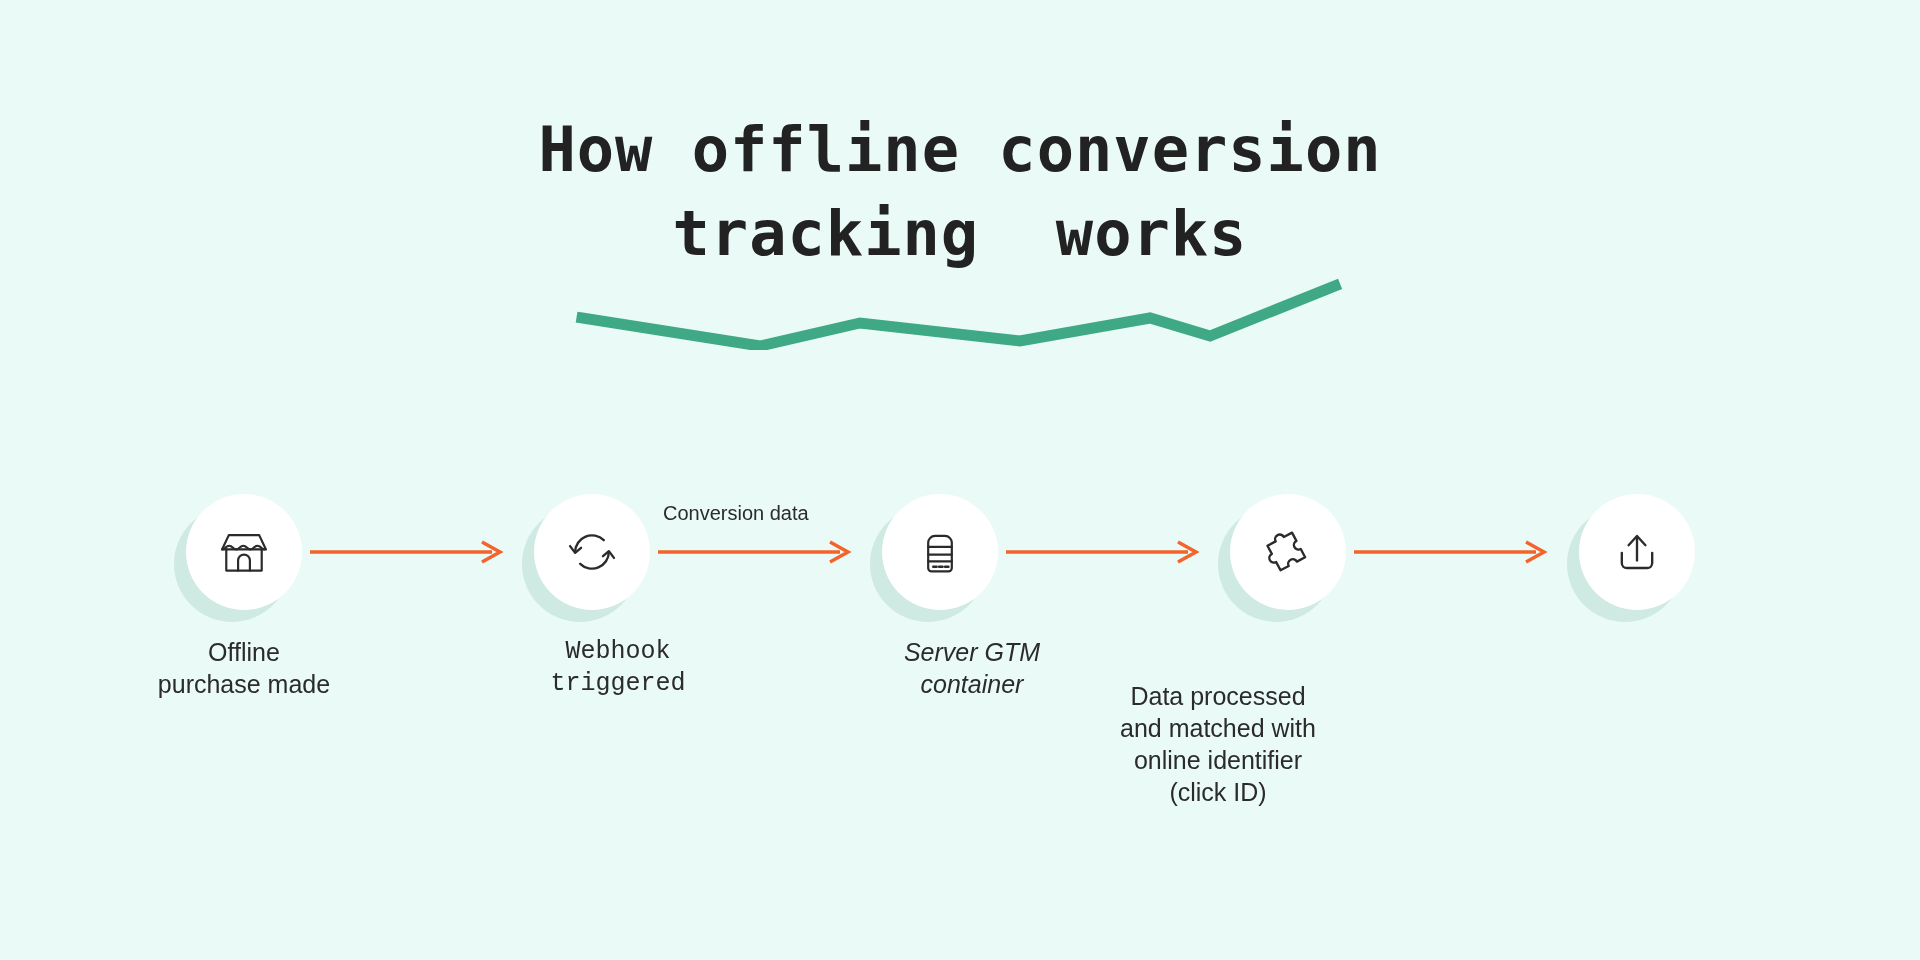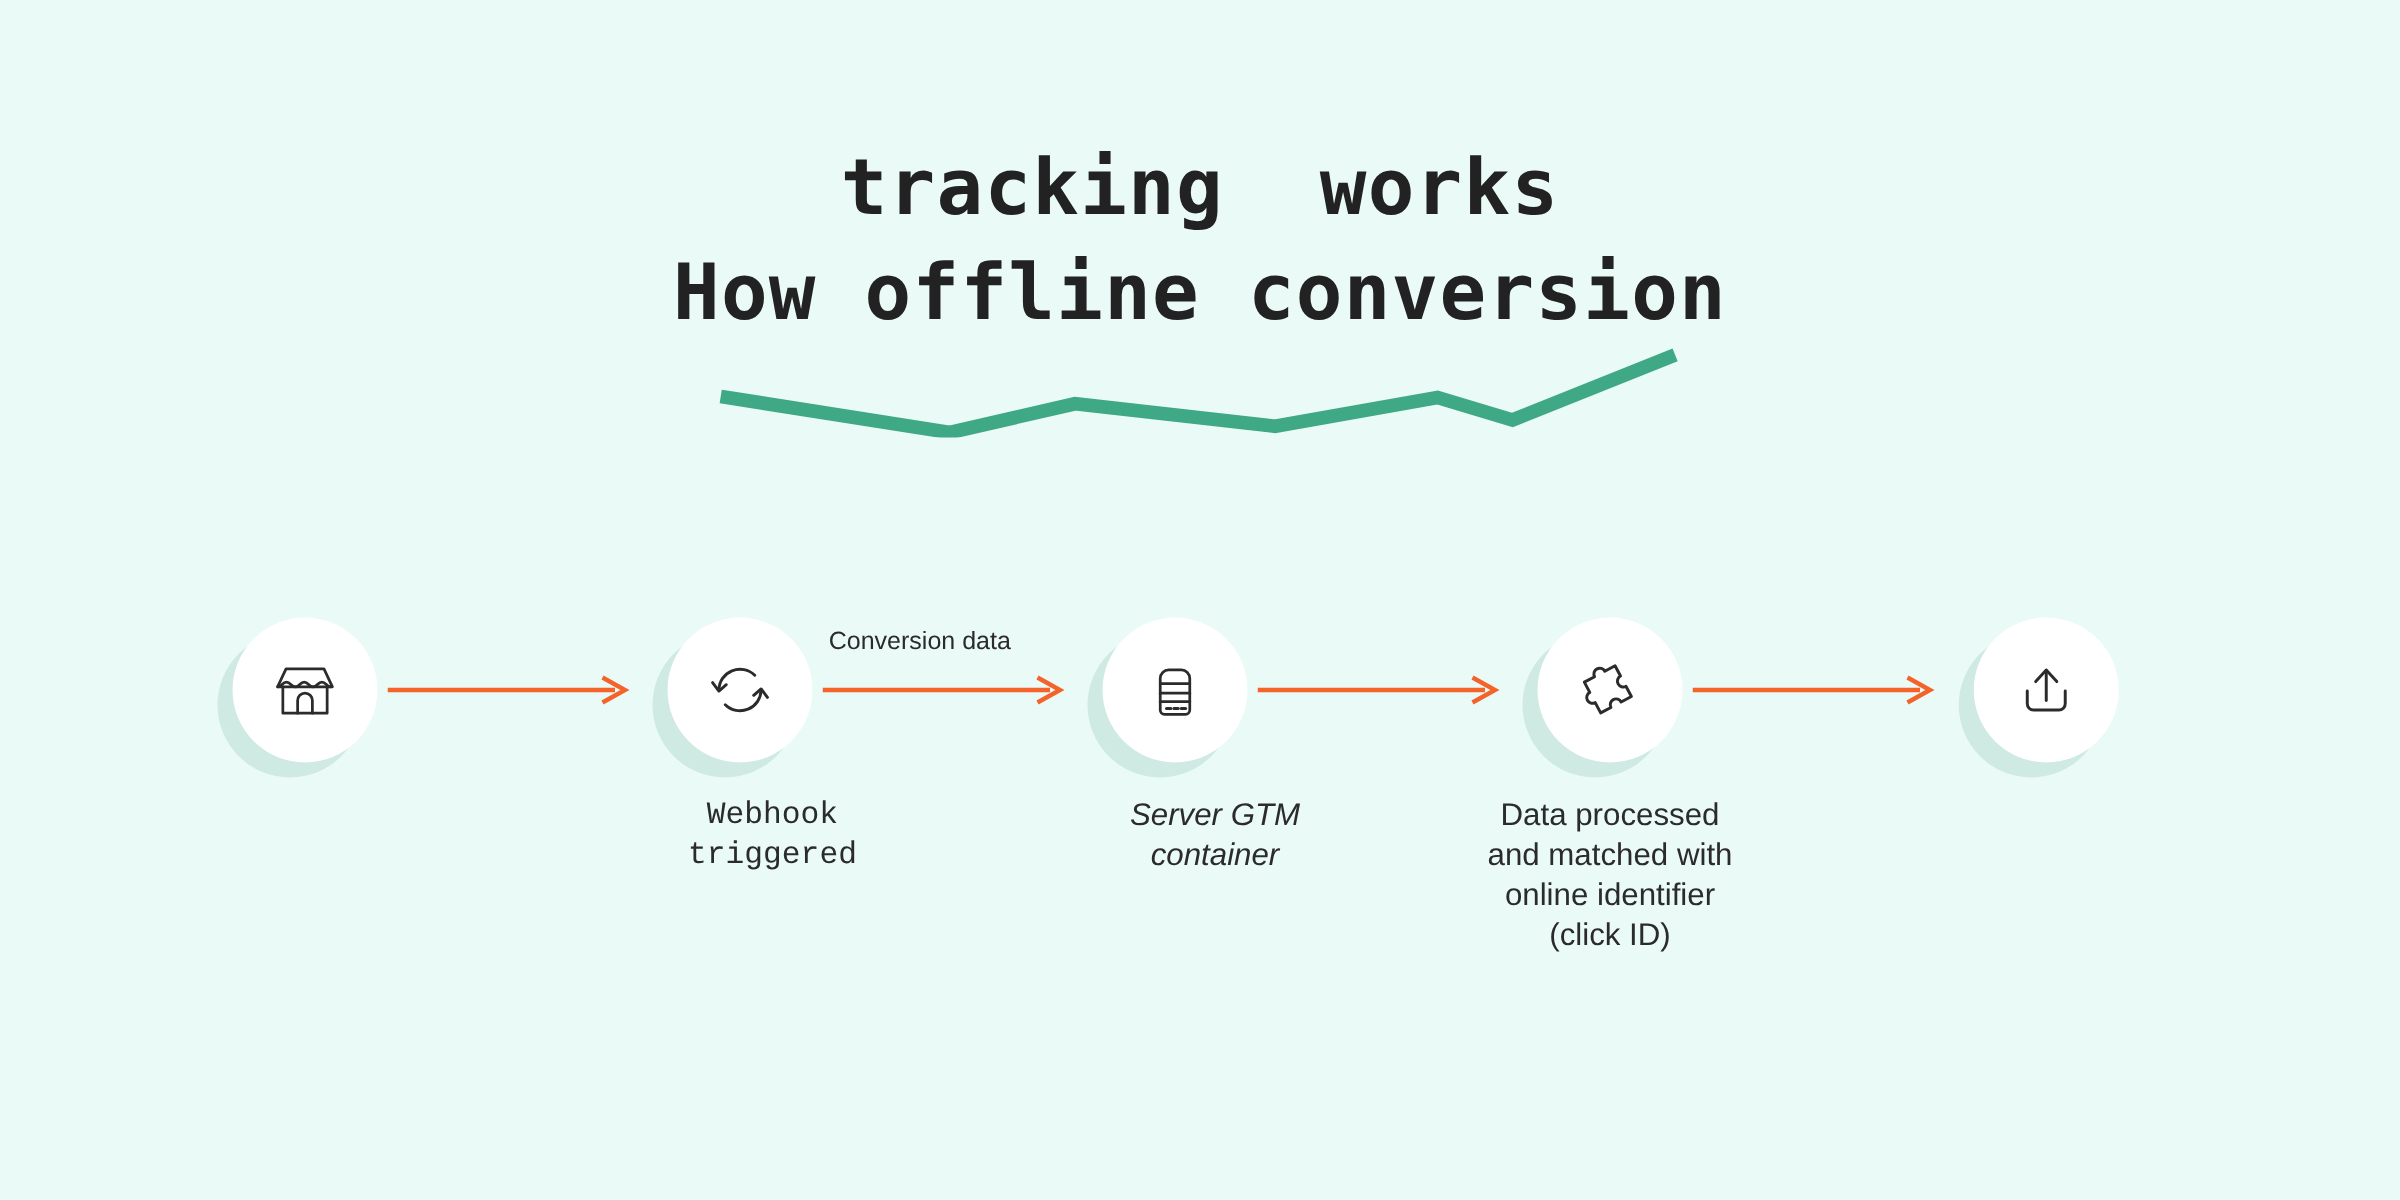--- a/index.html
+++ b/index.html
@@ -116,22 +116,22 @@
     color: #2b2b2b;
     white-space: nowrap;
   }
 </style>
 </head>
 <body>
 
 <div id="stage">
 
   <div class="title-block">
+    <div class="title-line">How offline conversion</div>
     <div class="title-line">tracking  works</div>
-    <div class="title-line">How offline conversion</div>
   </div>
 
   <svg class="title-underline" viewBox="0 0 780 72">
     <polyline points="12,40 190,68 290,45 450,63 580,40 640,58 765,8" fill="none" stroke="#3fa985" stroke-width="11" stroke-linecap="square" stroke-linejoin="miter"></polyline>
   </svg>
 
   <div class="flow">
 
     <svg class="connector" style="left:310px; width:200px;" viewBox="0 0 200 30">
       <line x1="0" y1="15" x2="182" y2="15" stroke="#f4632a" stroke-width="3.5"></line>
@@ -161,20 +161,22 @@
         <svg class="node-icon" viewBox="0 0 64 64">
           <g fill="none" stroke="#2b2b2b" stroke-width="2.6" stroke-linejoin="round" stroke-linecap="round">
             <path d="M14 12 H50 L58 29 H6 Z"></path>
             <path d="M6 29 c4.2 0 4.2 -4.4 8.4 -4.4 s4.2 4.4 8.4 4.4 s4.2 -4.4 8.4 -4.4 s4.2 4.4 8.4 4.4 s4.2 -4.4 8.4 -4.4 s4.2 4.4 8.4 4.4"></path>
             <path d="M11 29 V54 H53 V29"></path>
             <path d="M25 54 V42 a7 7 0 0 1 14 0 V54"></path>
           </g>
         </svg>
       </div>
     </div>
+    <div class="node-caption" style="left:119px;">Offline
+purchase made</div>
 
     <div class="node" style="left:534px;">
       <div class="node-shadow"></div>
       <div class="node-circle">
         <svg class="node-icon" viewBox="0 0 64 64">
           <g fill="none" stroke="#2b2b2b" stroke-width="2.8" stroke-linecap="round" stroke-linejoin="round">
             <path d="M12 32 a20 20 0 0 1 34 -14"></path>
             <path d="M52 32 a20 20 0 0 1 -34 14"></path>
             <polyline points="6,25 12,33 19,27"></polyline>
             <polyline points="58,39 52,31 45,37"></polyline>
@@ -207,21 +209,21 @@
     <div class="node" style="left:1230px;">
       <div class="node-shadow"></div>
       <div class="node-circle">
         <svg class="node-icon" viewBox="0 0 64 64">
           <g transform="rotate(-28 32 32)">
             <path fill="none" stroke="#2b2b2b" stroke-width="2.8" stroke-linejoin="round" stroke-linecap="round" d="M14 14 h11 a5.5 5.5 0 1 1 11 0 h11 v11 a5.5 5.5 0 1 0 0 11 v11 h-11 a5.5 5.5 0 1 0 -11 0 h-11 v-11 a5.5 5.5 0 1 1 0 -11 Z"></path>
           </g>
         </svg>
       </div>
     </div>
-    <div class="node-caption" style="left:1163px;">Data processed
+    <div class="node-caption" style="left:1093px;margin-top:44px;">Data processed
 and matched with
 online identifier
 (click ID)</div>
 
     <div class="node" style="left:1579px;">
       <div class="node-shadow"></div>
       <div class="node-circle">
         <svg class="node-icon" viewBox="0 0 64 64">
           <g fill="none" stroke="#2b2b2b" stroke-width="2.8" stroke-linecap="round" stroke-linejoin="round">
             <path d="M14 33 V45 a6 6 0 0 0 6 6 H44 a6 6 0 0 0 6 -6 V33"></path>

